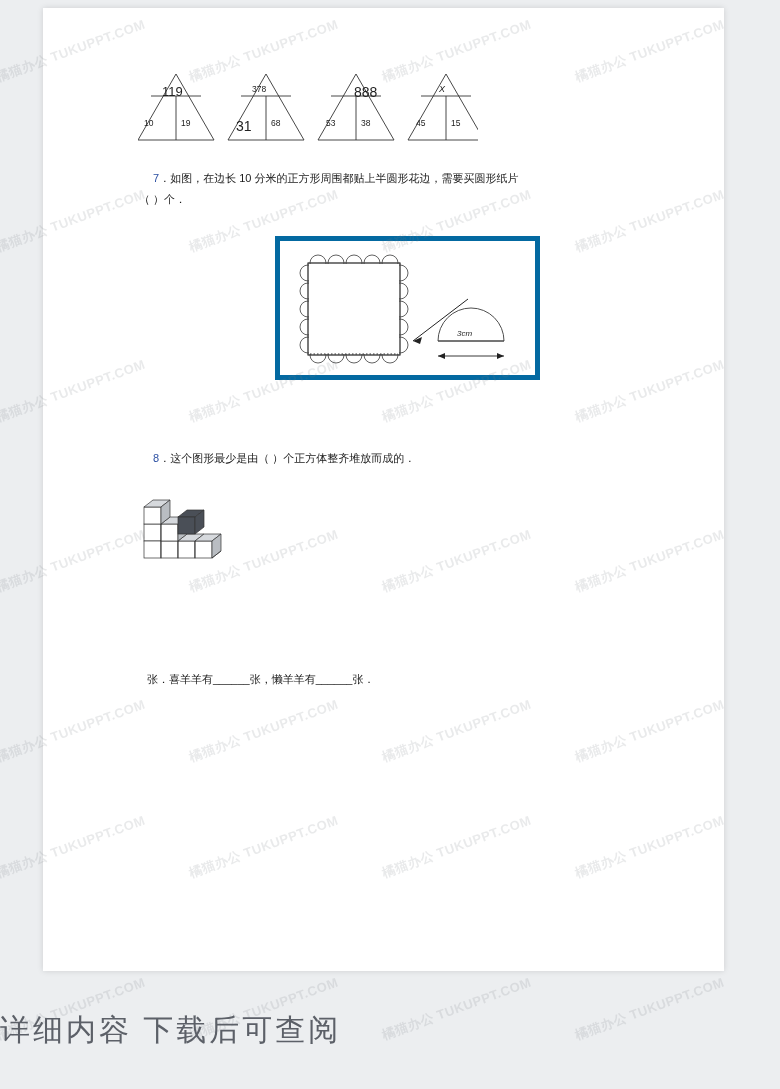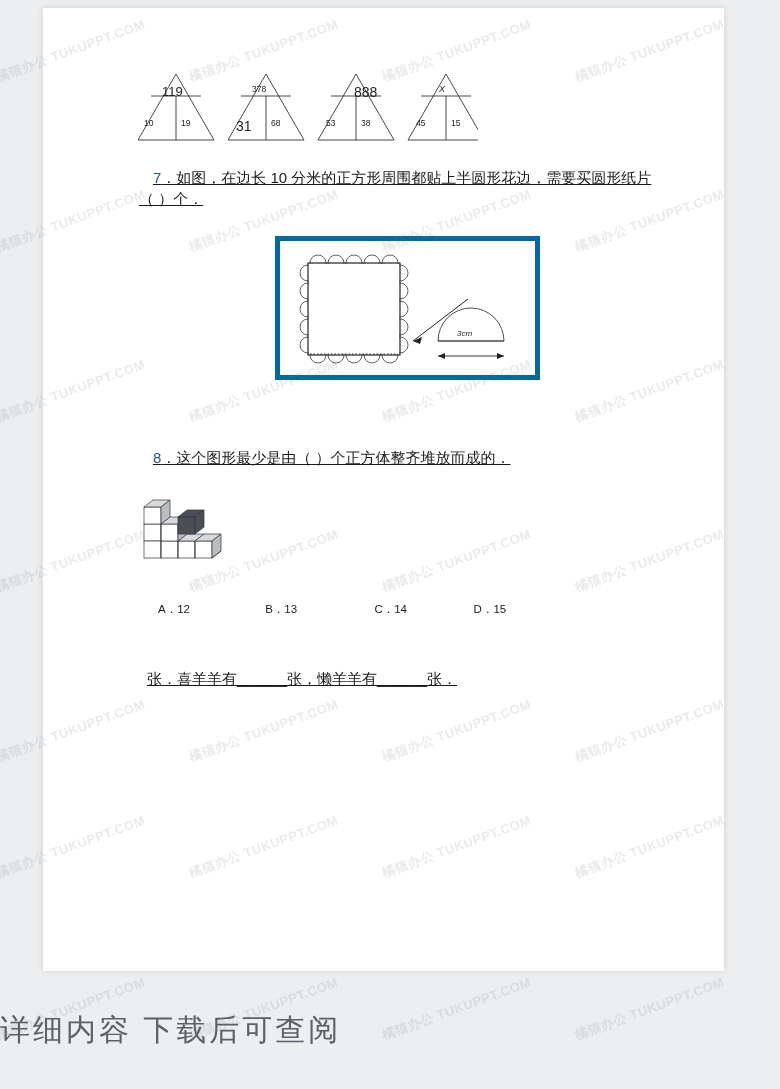--- a/index.html
+++ b/index.html
@@ -46,26 +46,25 @@
   }
   .content {
     position: absolute;
     left: 0;
     top: 0;
     width: 681px;
     height: 963px;
   }
   .q-text {
     position: absolute;
-    font-size: 15px;
+    font-size: 11px;
     color: #1a1a1a;
     line-height: 20px;
     font-family: "Liberation Sans", sans-serif;
     white-space: nowrap;
-    text-decoration: underline;
   }
   .q-num {
     color: #2b4fa2;
   }
   .opts {
     position: absolute;
     font-size: 11.5px;
     color: #1a1a1a;
     font-family: "Liberation Sans", sans-serif;
   }
@@ -231,26 +230,20 @@
             <g fill="none">
               <line x1="25" y1="36" x2="25" y2="70"></line>
               <line x1="42" y1="53" x2="42" y2="70"></line>
               <line x1="59" y1="53" x2="59" y2="70"></line>
               <line x1="76" y1="70" x2="85" y2="63"></line>
             </g>
           </g>
         </svg>
       </div>
 
-      <div class="opts" style="left:115px; top:594px; width:420px;">
-        <span style="width:104px;">A．12</span>
-        <span style="width:106px;">B．13</span>
-        <span style="width:96px;">C．14</span>
-        <span>D．15</span>
-      </div>
 
       <div class="q-text" style="left:104px; top:661px;text-align:center;">张．喜羊羊有______张，懒羊羊有______张．</div>
 
 
     </div>
   </div>
 
   <div class="wm-layer">
     <div class="wm" style="left:-8px;  top:42px;">橘猫办公 TUKUPPT.COM</div>
     <div class="wm" style="left:185px; top:42px;">橘猫办公 TUKUPPT.COM</div>

